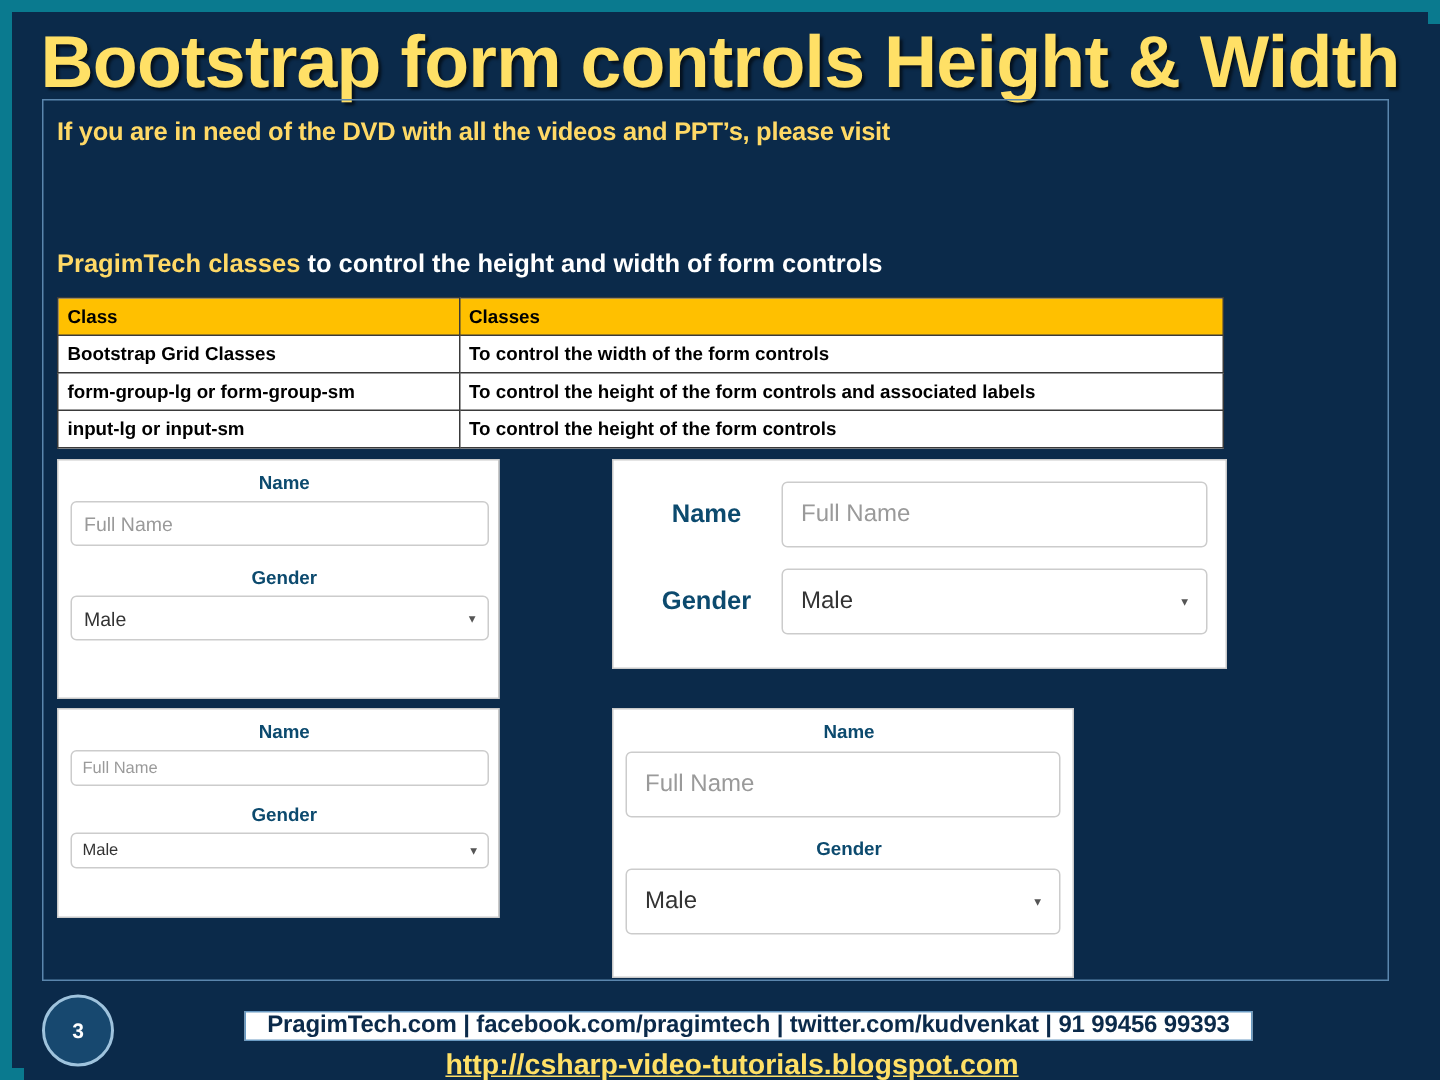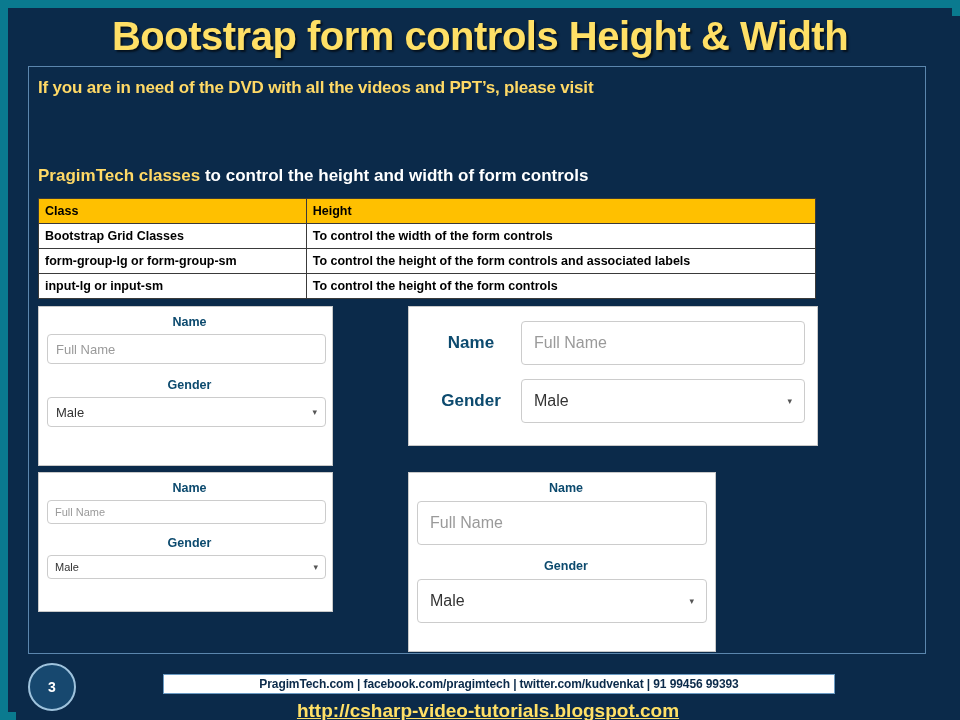--- a/index.html
+++ b/index.html
@@ -28,21 +28,21 @@
     left: 8px; top: 8px;
     width: 944px; height: 704px;
     background: #0b2a4a;
   }
   .title {
     position: absolute;
     left: 14px;
     top: 6px;
     width: 916px;
     text-align: center;
-    font-size: 40px;
+    font-size: 49px;
     font-weight: bold;
     color: #ffe066;
     letter-spacing: -0.5px;
     text-shadow: 2px 2px 2px rgba(0,0,0,0.6);
     white-space: nowrap;
   }
   .content-box {
     position: absolute;
     left: 20px;
     top: 58px;
@@ -198,21 +198,21 @@
   .footer-bar {
     position: absolute;
     left: 155px;
     top: 666px;
     width: 672px;
     height: 20px;
     background: #ffffff;
     border: 1px solid #6b9bc3;
     box-sizing: border-box;
     color: #0b2a4a;
-    font-size: 12px;
+    font-size: 16px;
     font-weight: bold;
     display: flex;
     align-items: center;
     justify-content: center;
     letter-spacing: -0.1px;
   }
   .footer-link {
     position: absolute;
     left: 0;
     top: 692px;
@@ -242,21 +242,21 @@
   </div>
 
   <table class="tbl">
     <colgroup>
         <col class="c1">
         <col class="c2">
       </colgroup>
     <thead>
       <tr>
         <th>Class</th>
-        <th>Height</th>
+        <th>Classes</th>
       </tr>
     </thead>
     <tbody>
       <tr>
         <td>Bootstrap Grid Classes</td>
         <td>To control the width of the form controls</td>
       </tr>
       <tr>
         <td>form-group-lg or form-group-sm</td>
         <td>To control the height of the form controls and associated labels</td>

